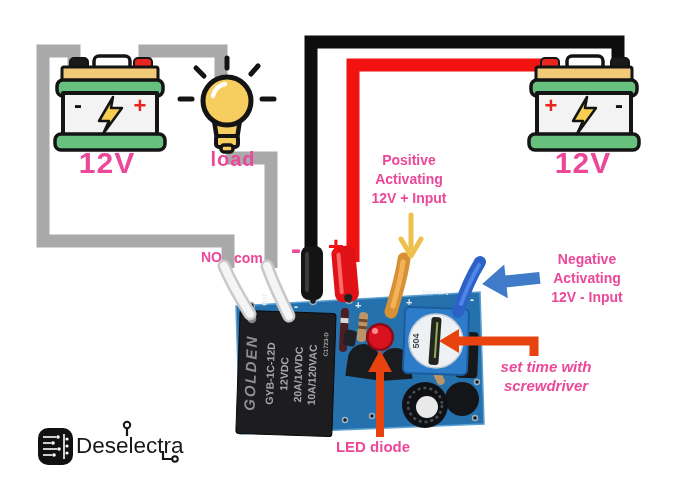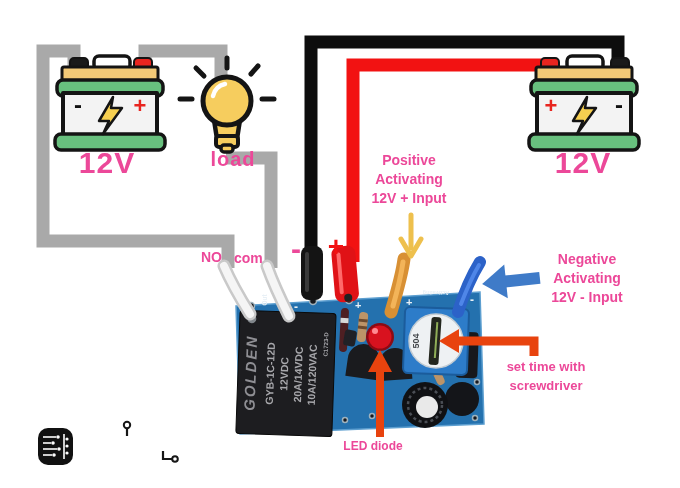--- a/index.html
+++ b/index.html
@@ -13,22 +13,22 @@
   .sB{stroke:var(--wire_black);stroke-width:13;fill:none;stroke-linejoin:miter;}
   .sR{stroke:var(--wire_red);stroke-width:13;fill:none;stroke-linejoin:miter;}
   .outl{stroke:#141414;stroke-linejoin:round;}
   .ray{stroke:#141414;stroke-width:5;stroke-linecap:round;}
   .fO{fill:var(--arrow_orange);}
   .sO{stroke:var(--arrow_orange);}
   .relTxt{fill:#a8a8ac;font-weight:700;}
   .silk{fill:#e8f0f6;font-weight:700;}
   #lbl-positive{left:329px;top:151px;width:160px;}
   #lbl-negative{left:507px;top:250px;width:160px;}
-  #lbl-settime{left:466px;top:357px;width:160px;font-size:13px;}
-  #lbl-led{left:293px;top:437px;width:160px;font-size:12px;}
+  #lbl-settime{left:466px;top:357px;width:160px;font-size:15px;font-style:italic;}
+  #lbl-led{left:293px;top:437px;width:160px;font-size:15px;}
   #lbl-no{left:201px;top:248px;width:26px;text-align:left;}
   #lbl-com{left:234px;top:249px;width:40px;text-align:left;}
   #lbl-minus{left:284px;top:236px;width:24px;font-size:30px;line-height:26px;}
   #lbl-plus{left:322px;top:233px;width:28px;font-size:28px;line-height:28px;color:var(--wire_red);}
   #lbl-12v-left{left:47px;top:148px;width:120px;font-size:30px;line-height:30px;letter-spacing:1px;}
   #lbl-12v-right{left:523px;top:148px;width:120px;font-size:30px;line-height:30px;letter-spacing:1px;}
   #lbl-load{left:173px;top:146px;width:120px;font-size:20px;line-height:26px;letter-spacing:1px;}
   #logo-text{left:76px;top:433px;font-size:22.5px;font-weight:500;letter-spacing:0px;color:#161616;
              position:absolute;}
 </style>
@@ -242,14 +242,15 @@
 
 <div class="lbl" id="lbl-settime"><span>set time with</span><br><span>screwdriver</span></div>
 
 <div class="lbl" id="lbl-led"><span>LED diode</span><br></div>
 
 <div class="lbl" id="lbl-no">NO</div>
 <div class="lbl" id="lbl-com">com</div>
 <div class="lbl" id="lbl-minus">-</div>
 <div class="lbl" id="lbl-plus">+</div>
 
+<div id="logo-text">Deselectra</div>
 
 </div>
 
 </body></html>

